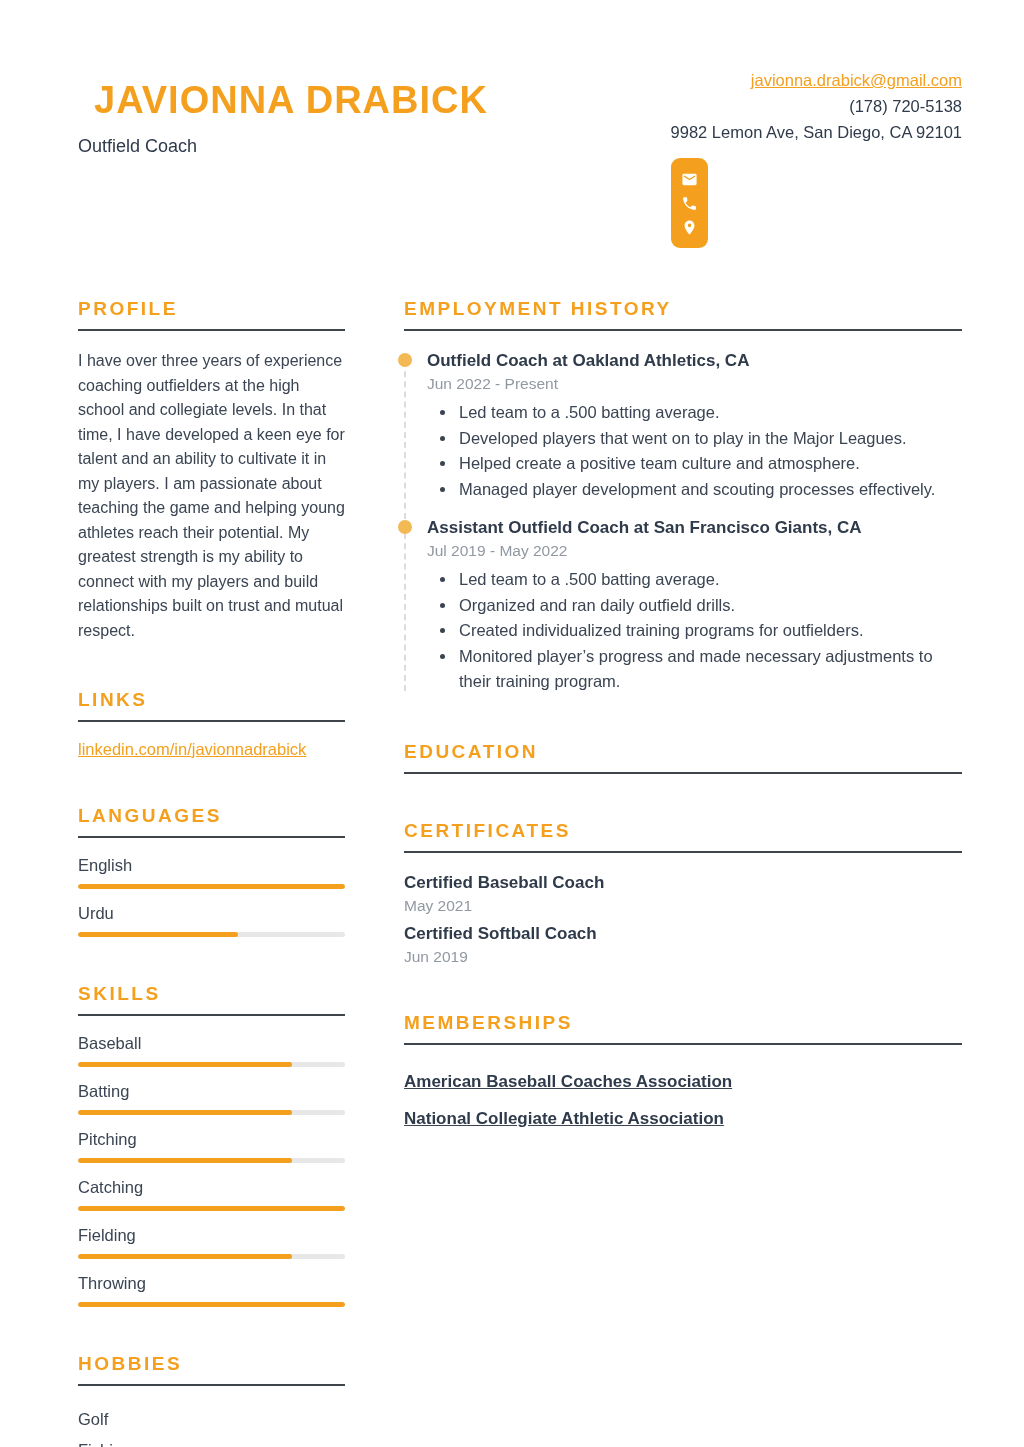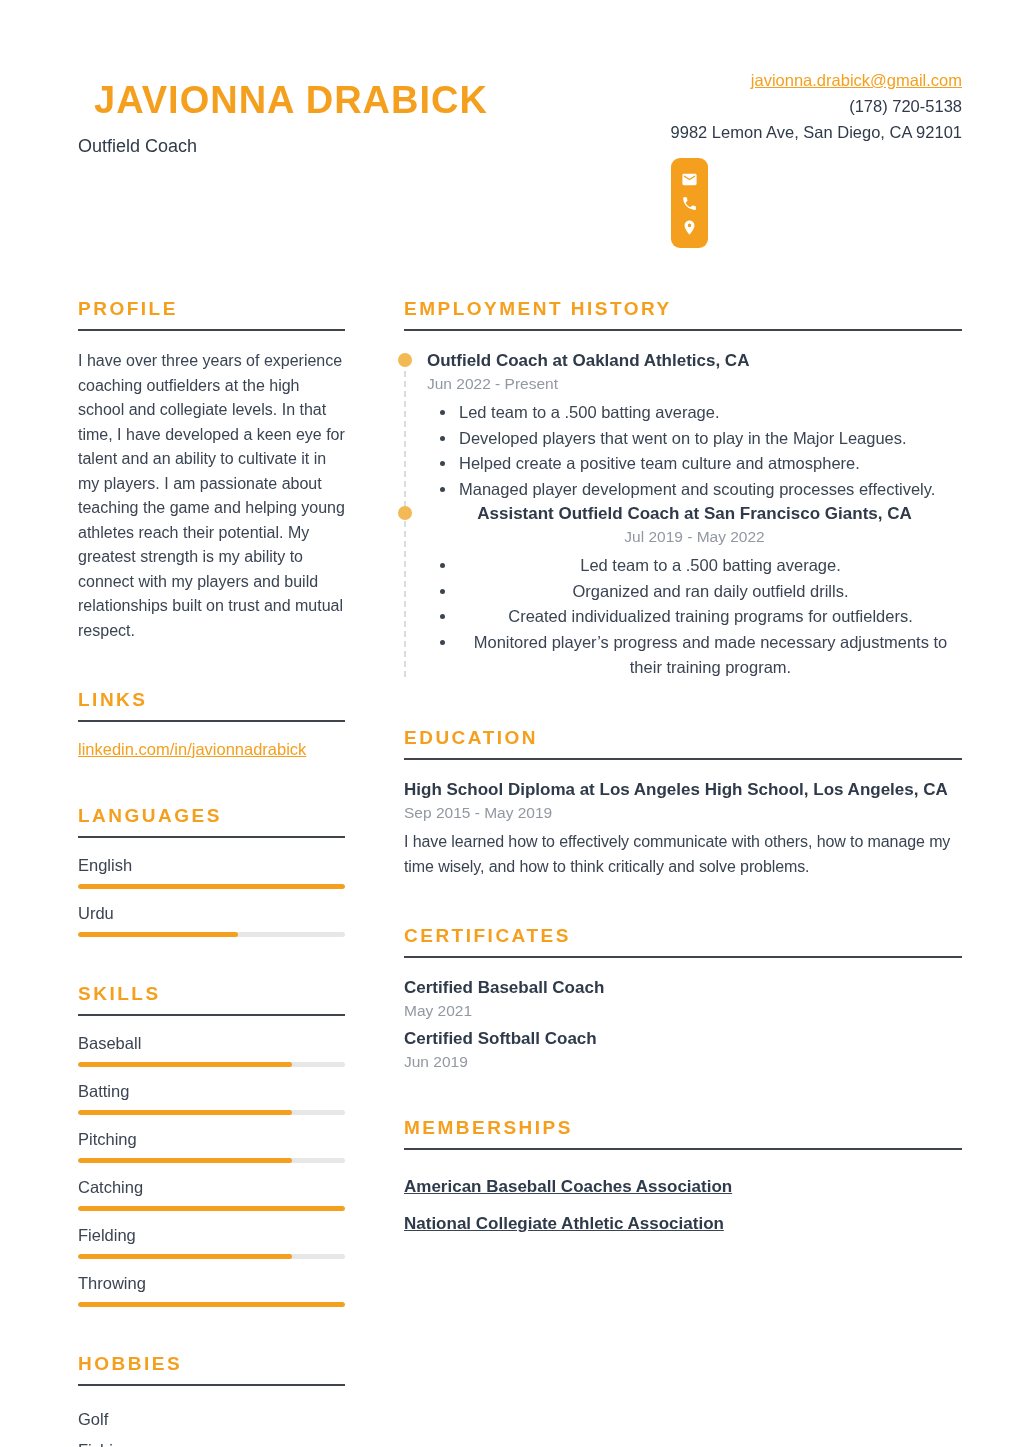--- a/index.html
+++ b/index.html
@@ -73,22 +73,22 @@
   .bar{height:5px;border-radius:3px;background:var(--track);overflow:hidden;}
   .bar-fill{height:100%;border-radius:3px;background:var(--accent);}
   .hobby-list{list-style:none;margin:0;padding:0;}
   .hobby-list li{font-size:16.5px;line-height:31px;color:var(--ink-body);}
   
   .jobs{position:relative;}
   .jobs::before{
     content:'';position:absolute;left:0;top:12px;bottom:4px;
     border-left:2px dashed var(--timeline);
   }
-  .job{position:relative;padding-left:23px;}
-  .job:last-child{margin-bottom:12px;text-align:center;}
+  .job{position:relative;padding-left:23px;margin-bottom:14px;}
+  .job:last-child{margin-bottom:12px;}
   .job-dot{
     position:absolute;left:-6px;top:4px;width:14px;height:14px;border-radius:50%;
     background:var(--accent-soft);
   }
   .item-title{margin:0;font-size:17px;font-weight:bold;color:var(--ink);line-height:23px;}
   .item-dates{font-size:15.5px;color:var(--muted);margin:3px 0 7px 0;}
   .job ul{margin:0;padding-left:30px;}
   .job li{font-size:16.5px;line-height:25.5px;padding-left:2px;color:var(--ink-body);}
   .edu-desc{margin:2px 0 0 0;font-size:16px;line-height:25px;color:var(--ink-body);letter-spacing:-0.1px;}
   .cert-item{margin-bottom:0;}
@@ -246,25 +246,20 @@
               <li>Created individualized training programs for outfielders.</li>
               <li>Monitored player’s progress and made necessary adjustments to their training program.</li>
             </ul>
           </div>
 
         </div>
       </section>
 
       <section>
         <h2 class="sec-head">EDUCATION</h2>
-        <div class="edu-item">
-          <h3 class="item-title">High School Diploma at Los Angeles High School, Los Angeles, CA</h3>
-          <div class="item-dates">Sep 2015 - May 2019</div>
-          <p class="edu-desc">I have learned how to effectively communicate with others, how to manage my time wisely, and how to think critically and solve problems.</p>
-        </div>
       </section>
 
       <section>
         <h2 class="sec-head">CERTIFICATES</h2>
         <div class="cert-item">
           <h3 class="item-title">Certified Baseball Coach</h3>
           <div class="item-dates">May 2021</div>
         </div>
         <div class="cert-item">
           <h3 class="item-title">Certified Softball Coach</h3>

